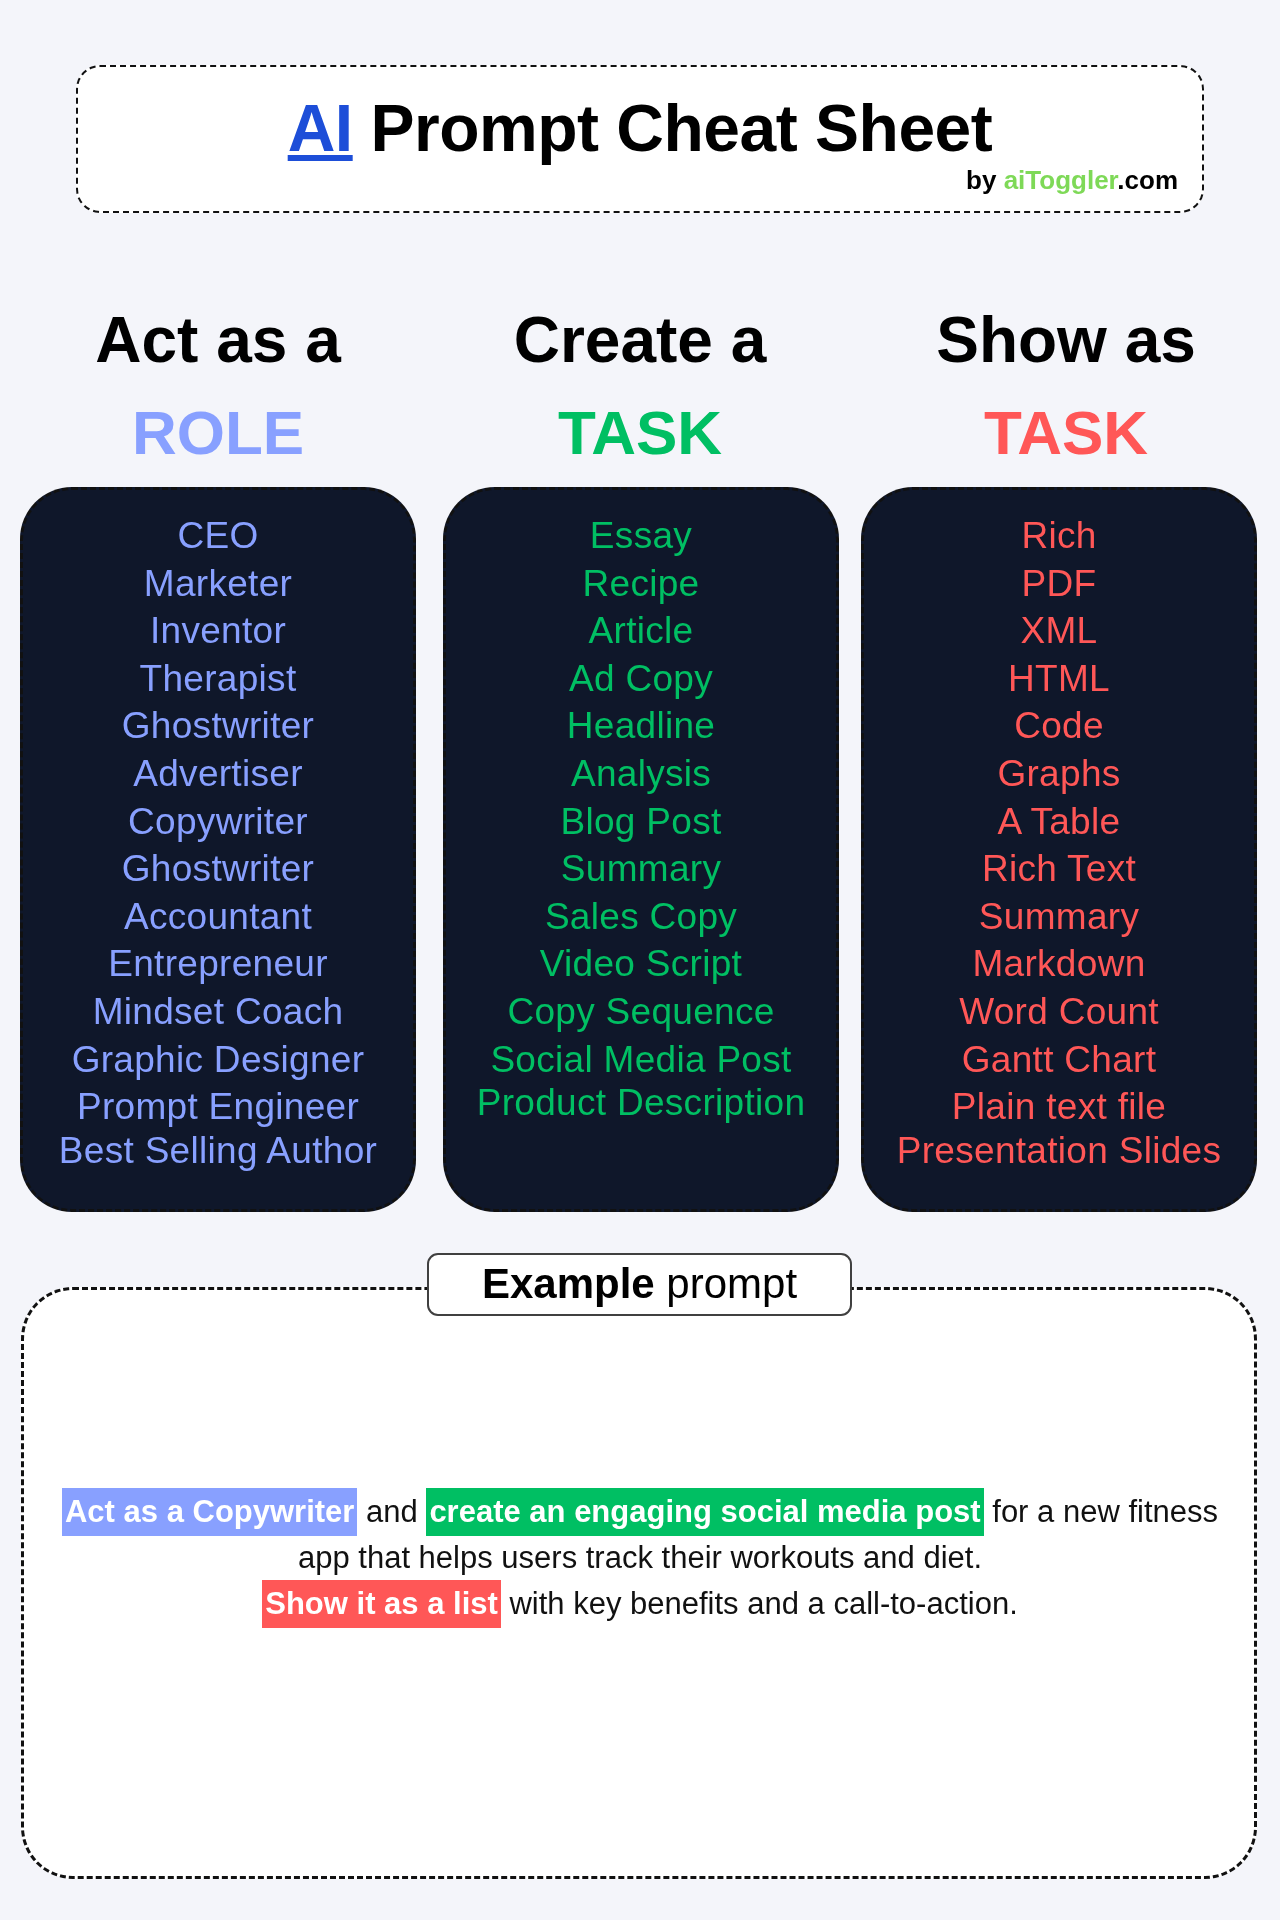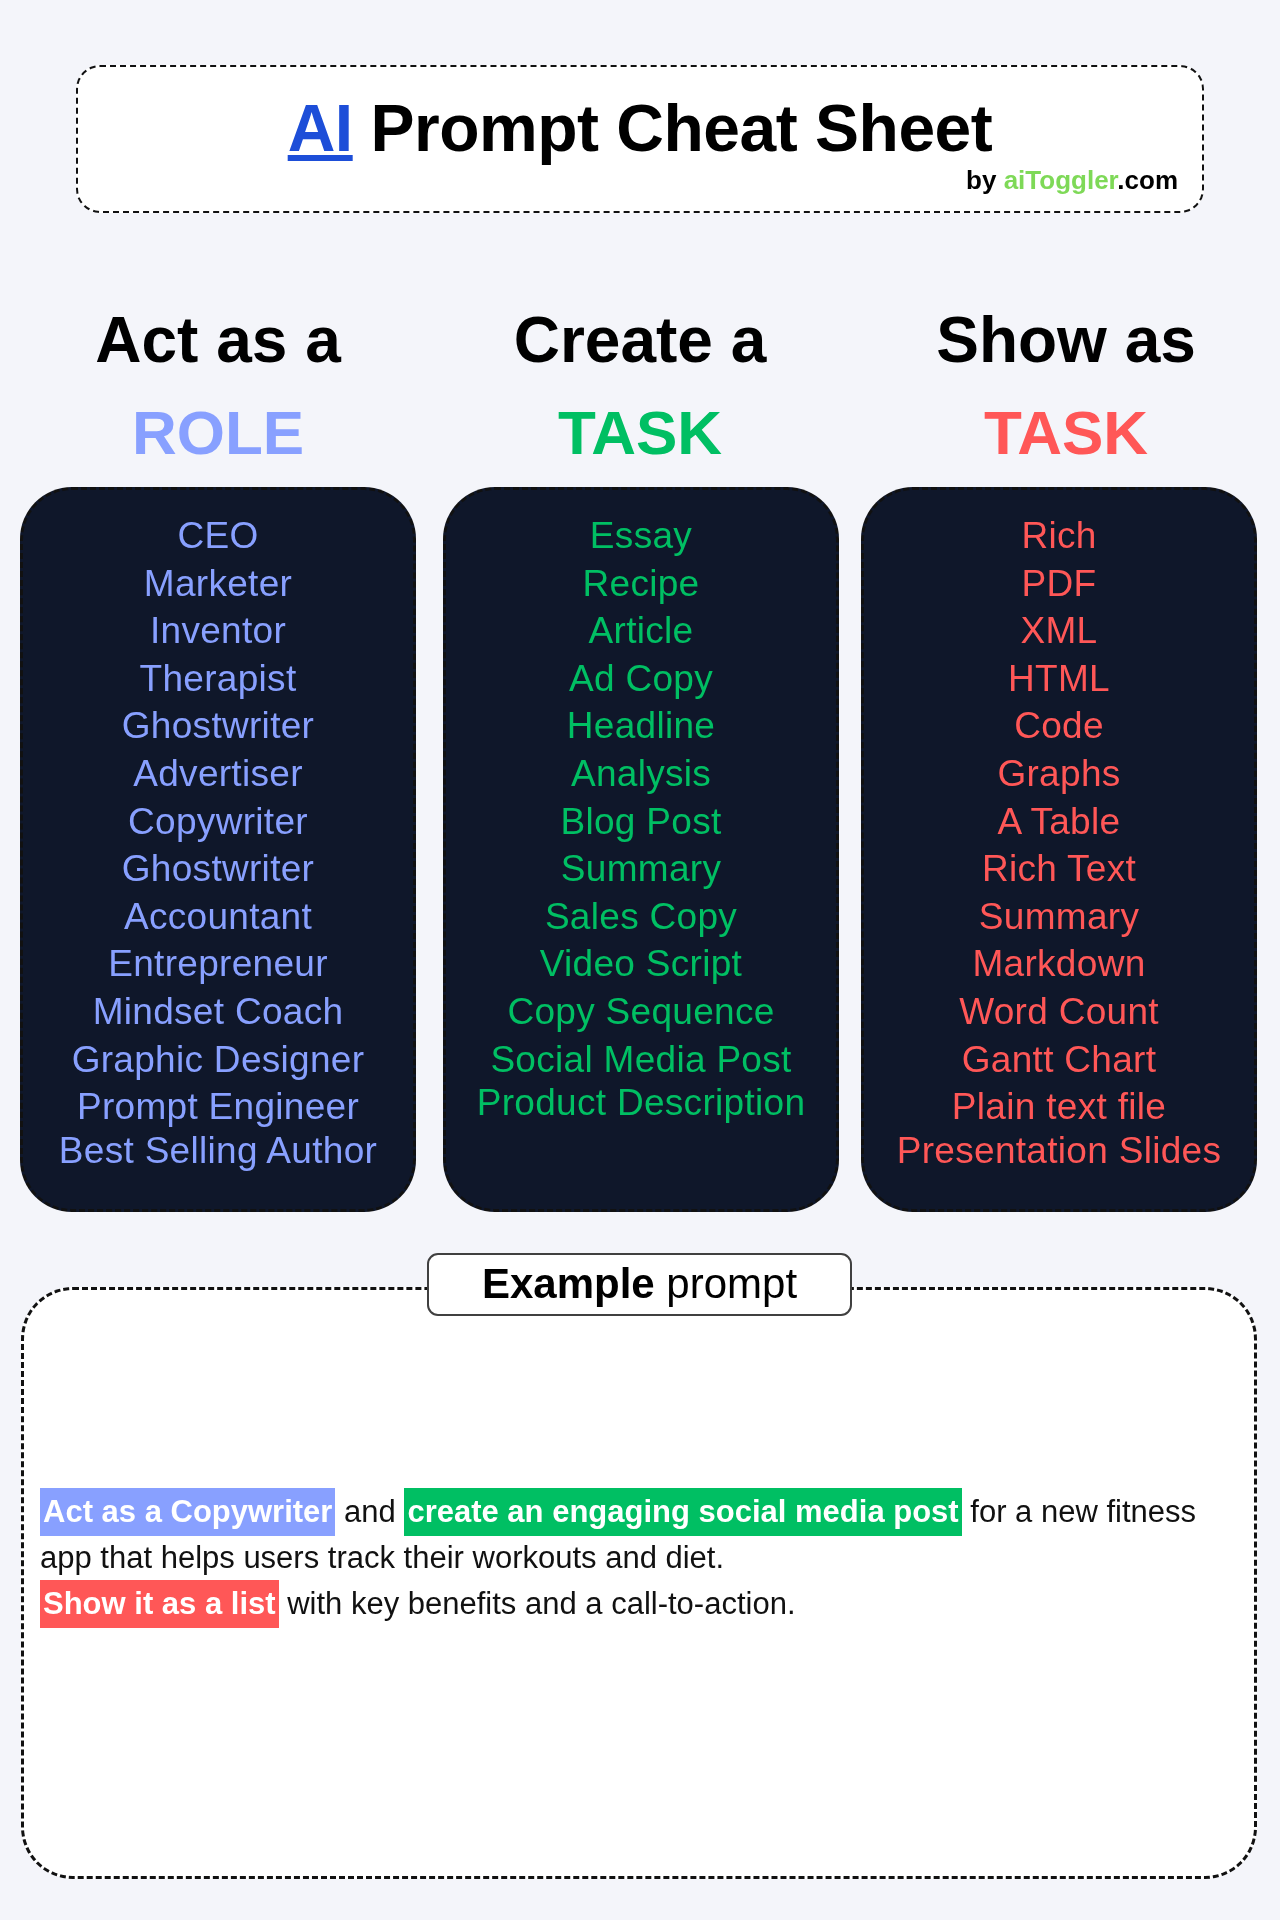--- a/index.html
+++ b/index.html
@@ -56,21 +56,21 @@
     box-sizing: border-box; border: 3px dashed #111; border-radius: 52px; background: #fff;
   }
   .example-label {
     left: 427px; top: 1253px; width: 425px; height: 63px;
     box-sizing: border-box; border: 2px solid #404040; border-radius: 11px; background: #fff;
     text-align: center; line-height: 58px; font-size: 42px; white-space: nowrap;
     font-family: "Liberation Sans", sans-serif;
   }
   .example-label .b { font-weight: bold; }
   .example-text {
-    left: 40px; width: 1200px; top: 1489px; 
+    left: 40px; width: 1200px; top: 1489px; text-align: center;
     font-family: "Liberation Sans", sans-serif; font-size: 31px; line-height: 46px;
     color: #111;
   }
   .hl { color: #fff; font-weight: bold; padding: 6px 3px 7px 3px; }
   .hl-role { background: #88A0FF; }
   .hl-create { background: #00BF63; }
   .hl-show { background: #FF5757; }
 </style>
 </head>
 <body>

